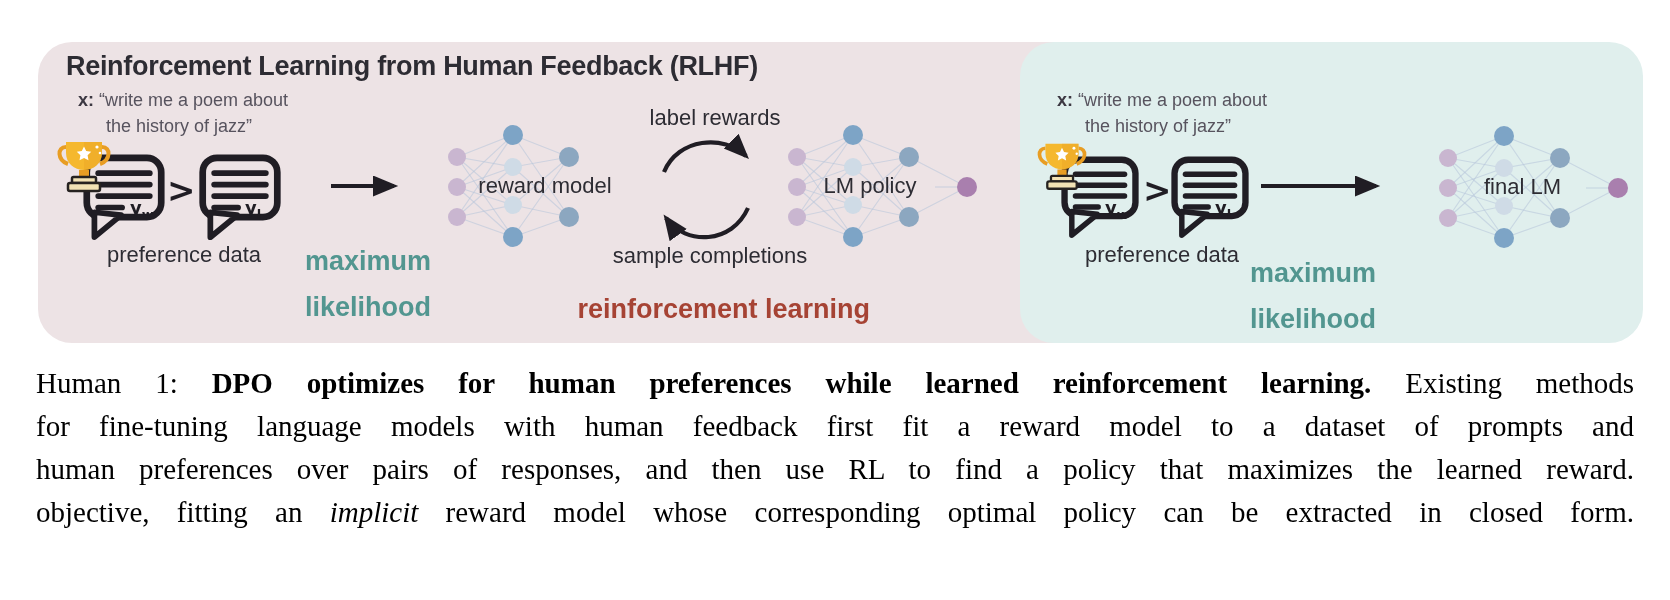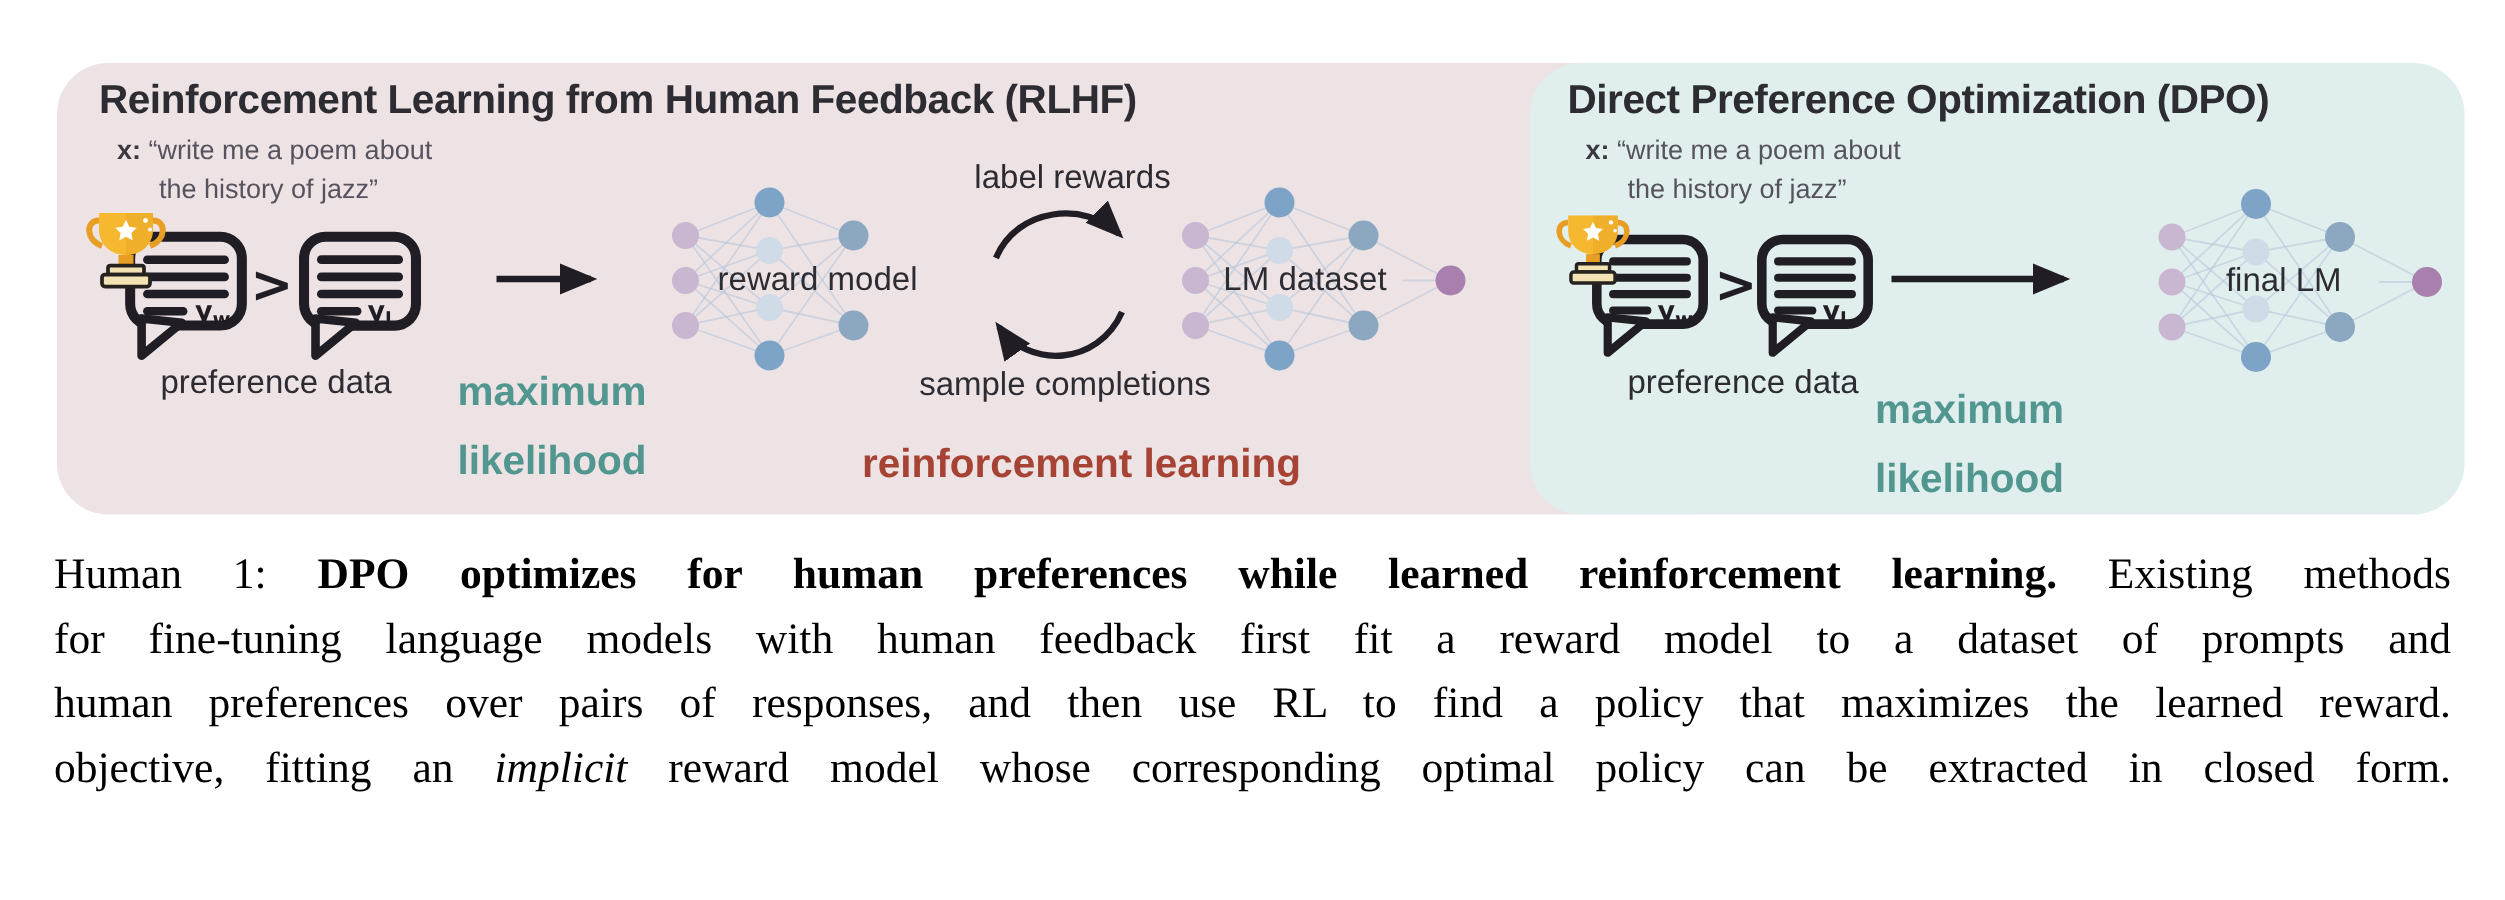--- a/index.html
+++ b/index.html
@@ -130,21 +130,21 @@
       <circle cx="124" cy="96" r="10" fill="#8ca7c0"></circle>
     </svg>
   <div class="abs lbl" style="left:425px;top:173px;width:240px;">reward model</div>
 
   <div class="abs lbl" style="left:585px;top:105px;width:260px;">label rewards</div>
   <svg class="abs" style="left:650px;top:126px;" width="112" height="125" viewBox="0 0 112 125">
     <path d="M14 46 C28 12 74 8 96 30" fill="none" stroke="var(--outline)" stroke-width="4.2" marker-end="url(#ahead)"></path>
     <path d="M98 82 C82 118 36 120 16 92" fill="none" stroke="var(--outline)" stroke-width="4.2" marker-end="url(#ahead)"></path>
   </svg>
   <div class="abs lbl" style="left:570px;top:243px;width:280px;">sample completions</div>
-  <div class="abs redlbl" style="left:556px;top:294px;width:330px;">reinforcement learning</div>
+  <div class="abs redlbl" style="left:540px;top:294px;width:330px;text-align:right;">reinforcement learning</div>
 
   <svg class="abs" style="left:785px;top:121px;" width="215" height="130" viewBox="0 0 215 130">
       <line x1="12" y1="36" x2="68" y2="14" stroke="#b6c5da" stroke-width="1.2" opacity="0.55"></line>
       <line x1="12" y1="36" x2="68" y2="46" stroke="#b6c5da" stroke-width="1.2" opacity="0.55"></line>
       <line x1="12" y1="36" x2="68" y2="84" stroke="#b6c5da" stroke-width="1.2" opacity="0.55"></line>
       <line x1="12" y1="36" x2="68" y2="116" stroke="#b6c5da" stroke-width="1.2" opacity="0.55"></line>
       <line x1="12" y1="66" x2="68" y2="14" stroke="#b6c5da" stroke-width="1.2" opacity="0.55"></line>
       <line x1="12" y1="66" x2="68" y2="46" stroke="#b6c5da" stroke-width="1.2" opacity="0.55"></line>
       <line x1="12" y1="66" x2="68" y2="84" stroke="#b6c5da" stroke-width="1.2" opacity="0.55"></line>
       <line x1="12" y1="66" x2="68" y2="116" stroke="#b6c5da" stroke-width="1.2" opacity="0.55"></line>
@@ -167,24 +167,23 @@
       <circle cx="12" cy="66" r="9" fill="#c9b6d0"></circle>
       <circle cx="12" cy="96" r="9" fill="#c9b6d0"></circle>
       <circle cx="68" cy="14" r="10" fill="#7da4c6"></circle>
       <circle cx="68" cy="46" r="9" fill="#cfdbe6"></circle>
       <circle cx="68" cy="84" r="9" fill="#cfdbe6"></circle>
       <circle cx="68" cy="116" r="10" fill="#7da4c6"></circle>
       <circle cx="124" cy="36" r="10" fill="#8ca7c0"></circle>
       <circle cx="124" cy="96" r="10" fill="#8ca7c0"></circle>
       <circle cx="182" cy="66" r="10" fill="#a97fae"></circle>
     </svg>
-  <div class="abs lbl" style="left:775px;top:173px;width:190px;">LM dataset</div>
+  <div class="abs lbl" style="left:775px;top:173px;width:190px;">LM policy</div>
 
   <div class="panel dpo">
-    <div class="abs ptitle" style="left:25px;top:9px;">Direct Preference Optimization (DPO)</div>
     <div class="abs prompt" style="left:37px;top:48px;">
       <b>x:</b>
       <span>“write me a poem about</span>
     </div>
     <div class="abs prompt" style="left:65px;top:74px;">the history of jazz”</div>
   </div>
 
   <div class="bubble-wrap" style="left:1060px;top:155px;width:80px;height:84px;">
     <svg class="bubble" width="80" height="84" viewBox="0 0 88 92">
       <rect x="5" y="5" width="78" height="62" rx="15" fill="none" stroke="var(--outline)" stroke-width="7"></rect>

